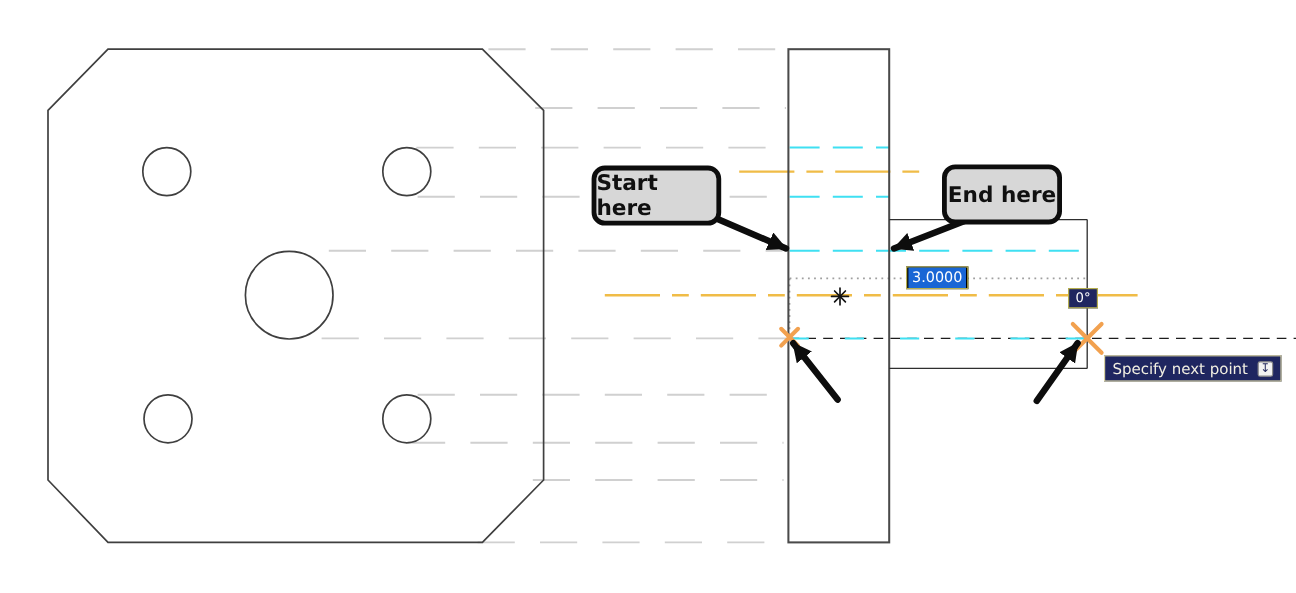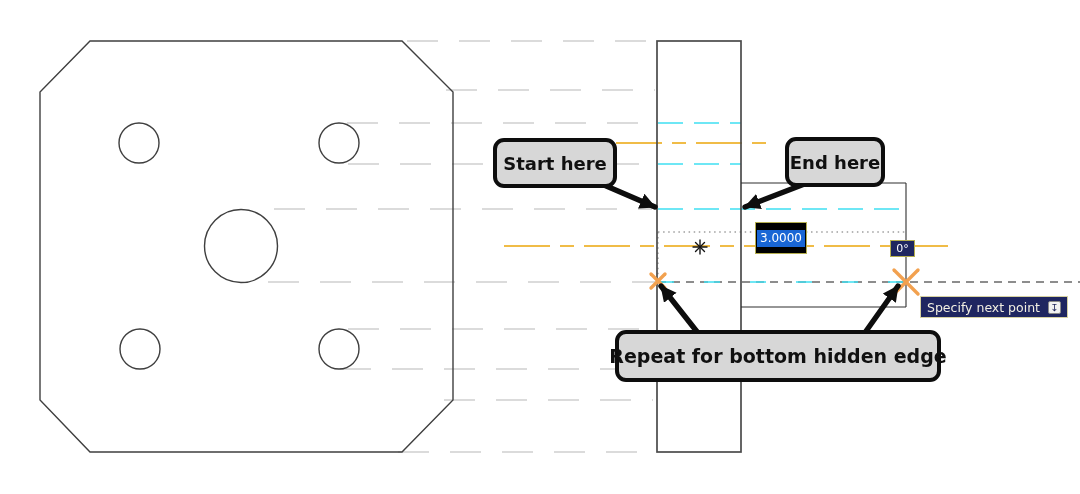--- a/index.html
+++ b/index.html
@@ -19,26 +19,26 @@
   .trackdash{stroke:#1c1c1c;stroke-width:1.2;stroke-dasharray:8 6;fill:none;}
   .trackdot {stroke:#9f9f9f;stroke-width:1.3;stroke-dasharray:1.5 3.6;fill:none;}
   .snapx  {stroke:var(--snap-marker,#f2a14f);stroke-width:3.4;stroke-linecap:round;fill:none;}
   .blip   {stroke:#141414;stroke-width:1.4;stroke-linecap:round;fill:none;}
   .arrow  {stroke:var(--ink,#0d0d0d);stroke-width:5.4;fill:none;stroke-linecap:round;}
 
   
   .callout{position:absolute;display:flex;align-items:center;justify-content:center;
            background:var(--callout-fill,#d7d7d7);border:4px solid var(--ink,#0d0d0d);
            border-radius:11px;box-sizing:border-box;color:#101010;font-weight:bold;}
-  #callout-start {left:493px;top:138px;width:124px;height:50px;font-size:18px;}
+  #callout-start {left:493px;top:138px;width:108px;height:50px;font-size:18px;}
   #callout-end   {left:785px;top:137px;width:100px;height:50px;font-size:18px;text-align:center;}
   #callout-repeat{left:615px;top:330px;width:326px;height:52px;font-size:19px;white-space:nowrap;}
 
   
-  #dist-field{position:absolute;left:755px;top:222px;height:32px;box-sizing:border-box;
+  #dist-field{position:absolute;left:755px;top:222px;height:19px;box-sizing:border-box;
               background:#000000;border:1px solid var(--field-border,#b5ae4f);
               display:flex;align-items:center;padding:0 1px;}
   #dist-field .sel{background:var(--selection-blue,#1966d5);color:#ffffff;
               font-size:12px;line-height:15px;padding:1px 3px;}
   #angle-field{position:absolute;left:890px;top:240px;width:25px;height:17px;box-sizing:border-box;
               background:var(--tooltip-bg,#1b2157);border:1px solid var(--field-border,#b5ae4f);
               color:#ffffff;font-size:11px;display:flex;align-items:center;justify-content:center;}
   #prompt-tip{position:absolute;left:920px;top:296px;width:148px;height:22px;box-sizing:border-box;
               background:var(--tooltip-bg,#212867);border:1px solid var(--tooltip-border,#d6d1a2);
               color:#f2efe2;font-size:12.5px;display:flex;align-items:center;padding:0 6px;}
@@ -143,17 +143,14 @@
     <span class="txt">Specify next point or</span>
     <span class="key">↧</span>
   </div>
 
   <div class="callout" id="callout-start">
     <span>Start here</span>
   </div>
   <div class="callout" id="callout-end">
     <span>End here</span>
   </div>
-  <div class="callout" id="callout-repeat">
-    <span>Repeat for bottom hidden edge</span>
-  </div>
 
 </div>
 
 </body></html>

